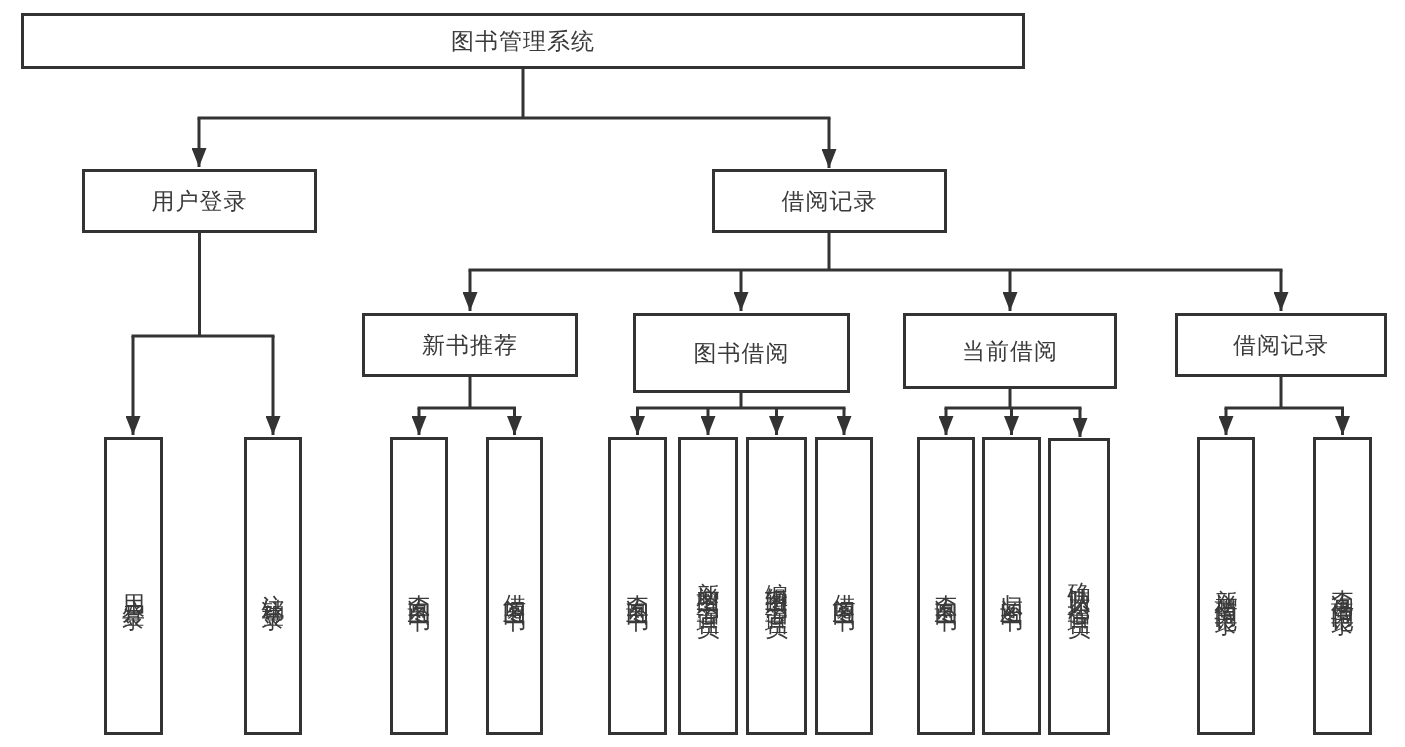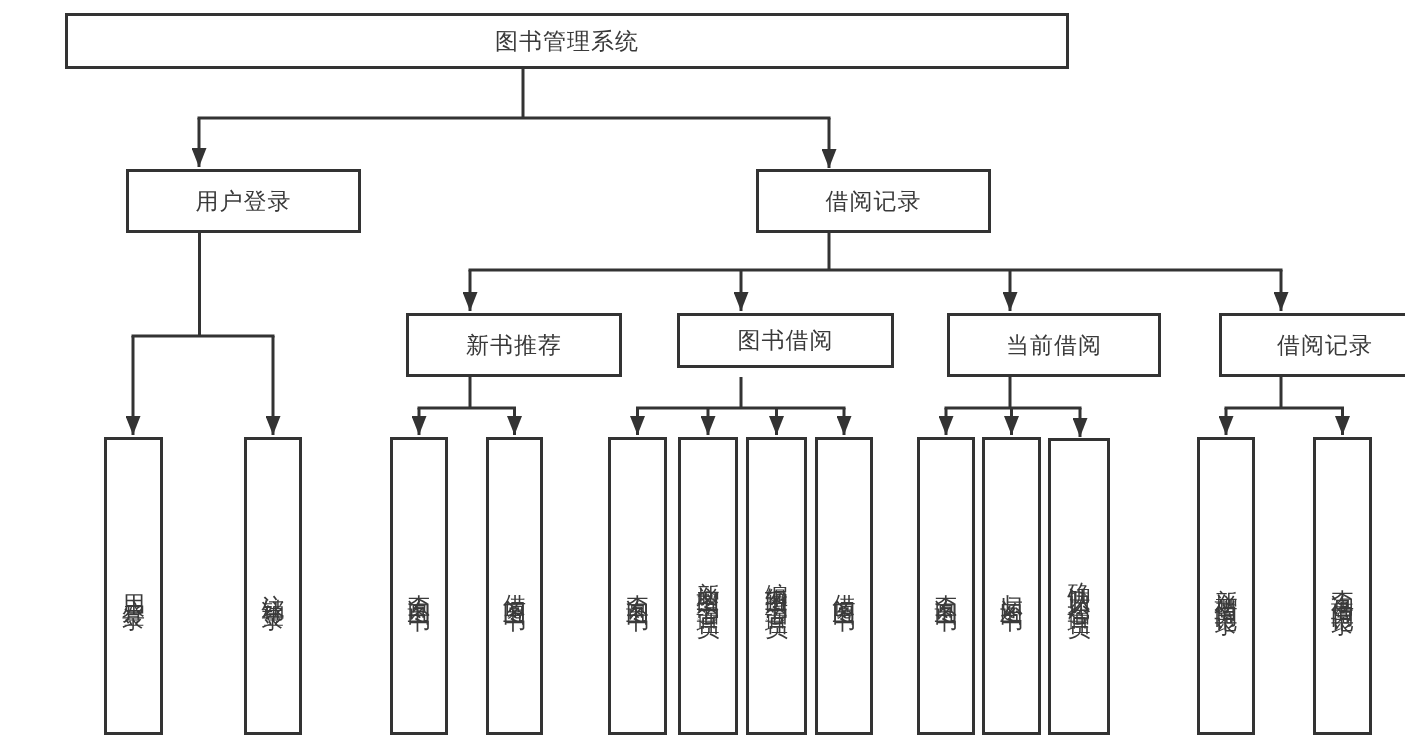--- a/index.html
+++ b/index.html
@@ -31,21 +31,20 @@
     display: flex;
     align-items: center;
     justify-content: center;
     text-align: center;
   }
   .hbox {
     font-size: 23px;
     letter-spacing: 1px;
     line-height: 1;
     white-space: nowrap;
-    margin-left: 44px;
   }
   .vbox {
     font-size: 23px;
     writing-mode: vertical-rl;
     text-orientation: mixed;
     letter-spacing: 5px;
     line-height: 1;
   }
   .watermark {
     position: absolute;
@@ -112,22 +111,22 @@
       <path d="M1342.5,408 V435" marker-end="url(#arrow)"></path>
     </g>
   </svg>
 
   <div class="node hbox" style="left:21px; top:13px; width:1004px; height:56px;">图书管理系统</div>
 
   <div class="node hbox" style="left:82px; top:169px; width:235px; height:64px;">用户登录</div>
   <div class="node hbox" style="left:712px; top:169px; width:235px; height:64px;">借阅记录</div>
 
   <div class="node hbox" style="left:362px; top:313px; width:216px; height:64px;">新书推荐</div>
-  <div class="node hbox" style="left:633px; top:313px; width:217px; height:55px;">图书借阅</div>
-  <div class="node hbox" style="left:903px; top:313px; width:214px; height:64px;">当前借阅</div>
+  <div class="node hbox" style="left:633px; top:313px; width:217px; height:80px;">图书借阅</div>
+  <div class="node hbox" style="left:903px; top:313px; width:214px; height:76px;">当前借阅</div>
   <div class="node hbox" style="left:1175px; top:313px; width:212px; height:64px;font-family:Liberation Serif, serif;">借阅记录</div>
 
   <div class="node vbox" style="left:104px; top:437px; width:59px; height:298px;">用户登录</div>
   <div class="node vbox" style="left:244px; top:437px; width:58px; height:298px;">注销登录</div>
 
   <div class="node vbox" style="left:390px; top:437px; width:58px; height:298px;">查询图书</div>
   <div class="node vbox" style="left:486px; top:437px; width:57px; height:298px;">借阅图书</div>
 
   <div class="node vbox" style="left:608px; top:437px; width:59px; height:298px;">查询图书</div>
   <div class="node vbox" style="left:678px; top:437px; width:60px; height:298px;">新增图书（管理员）</div>

